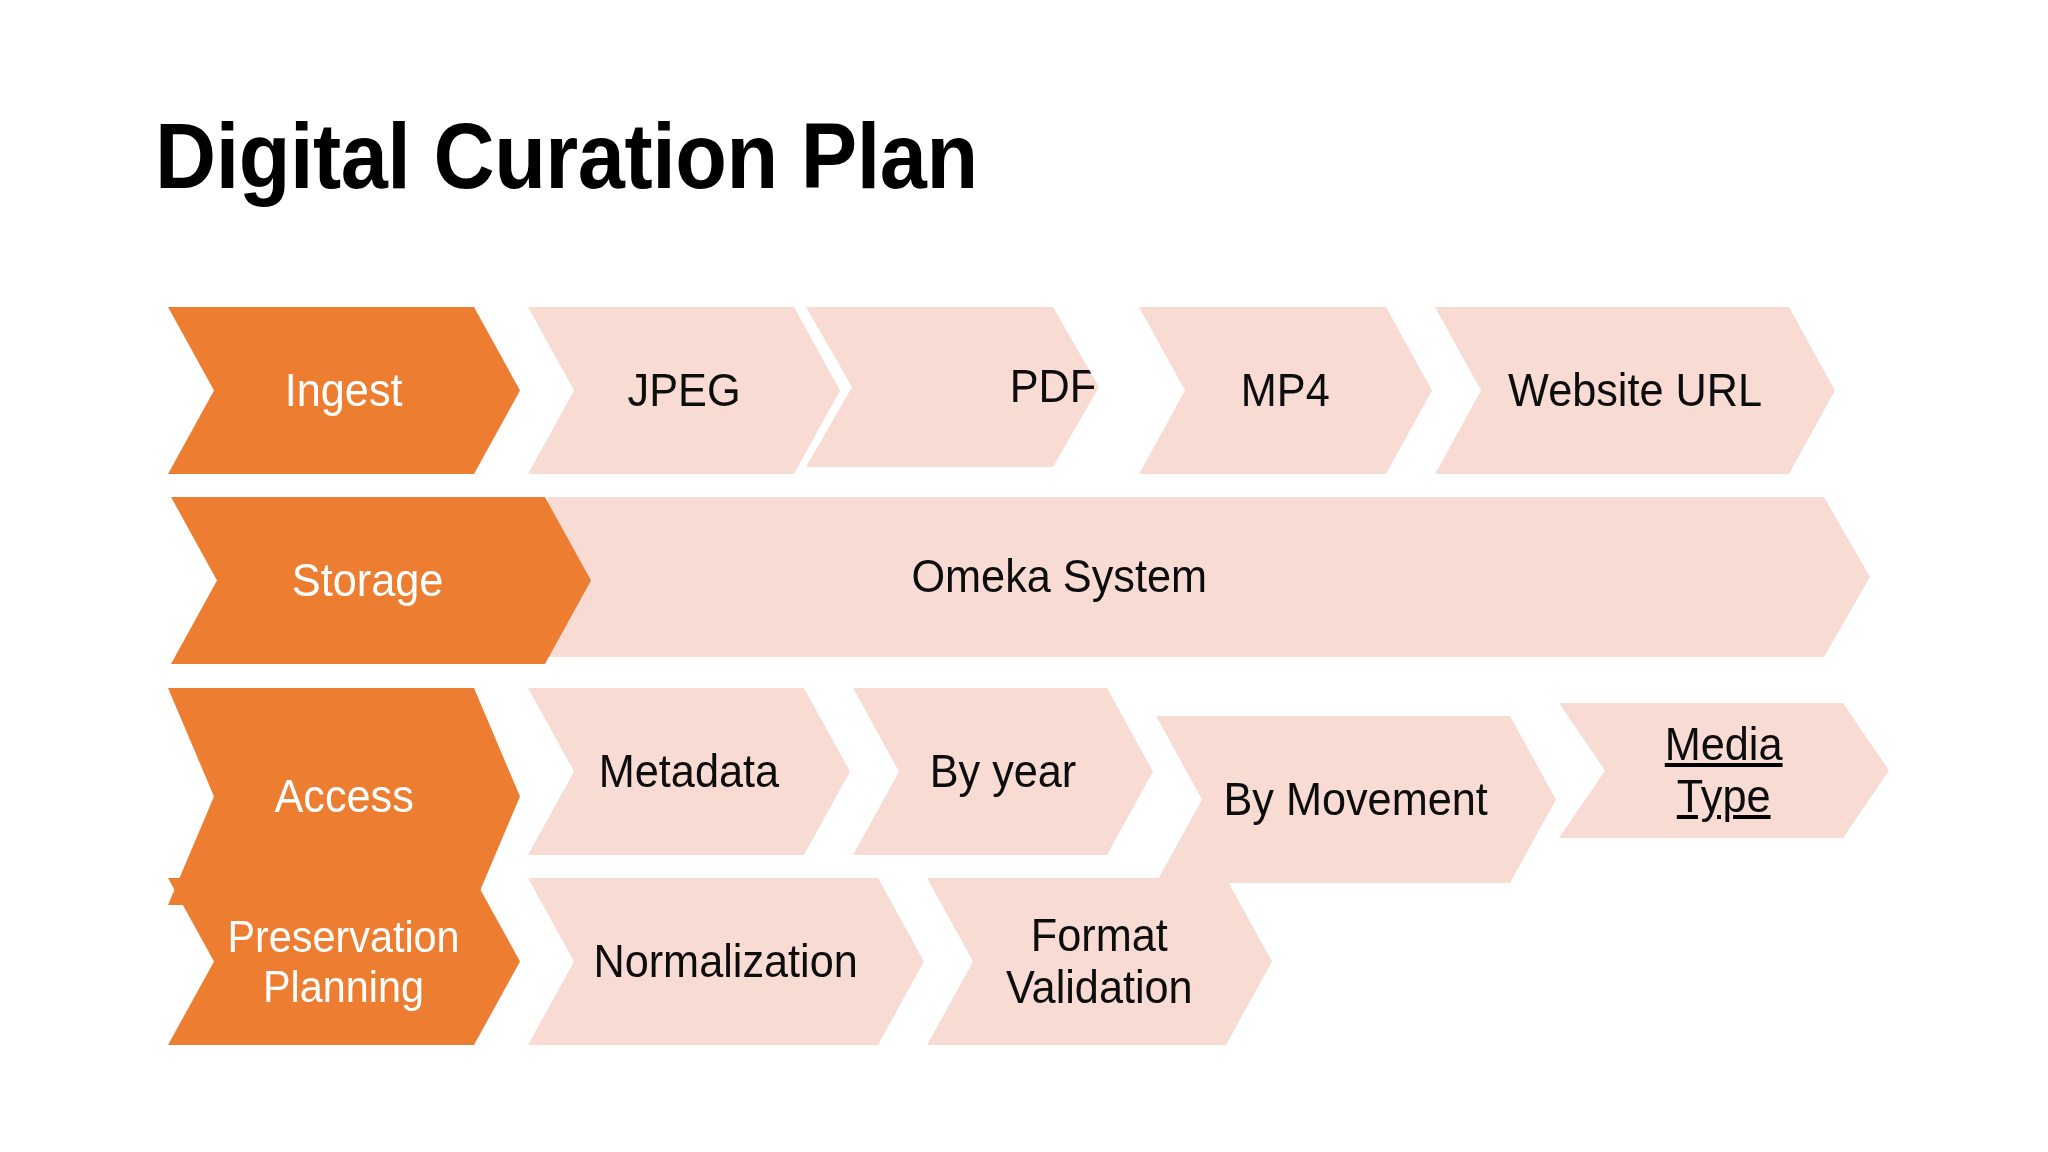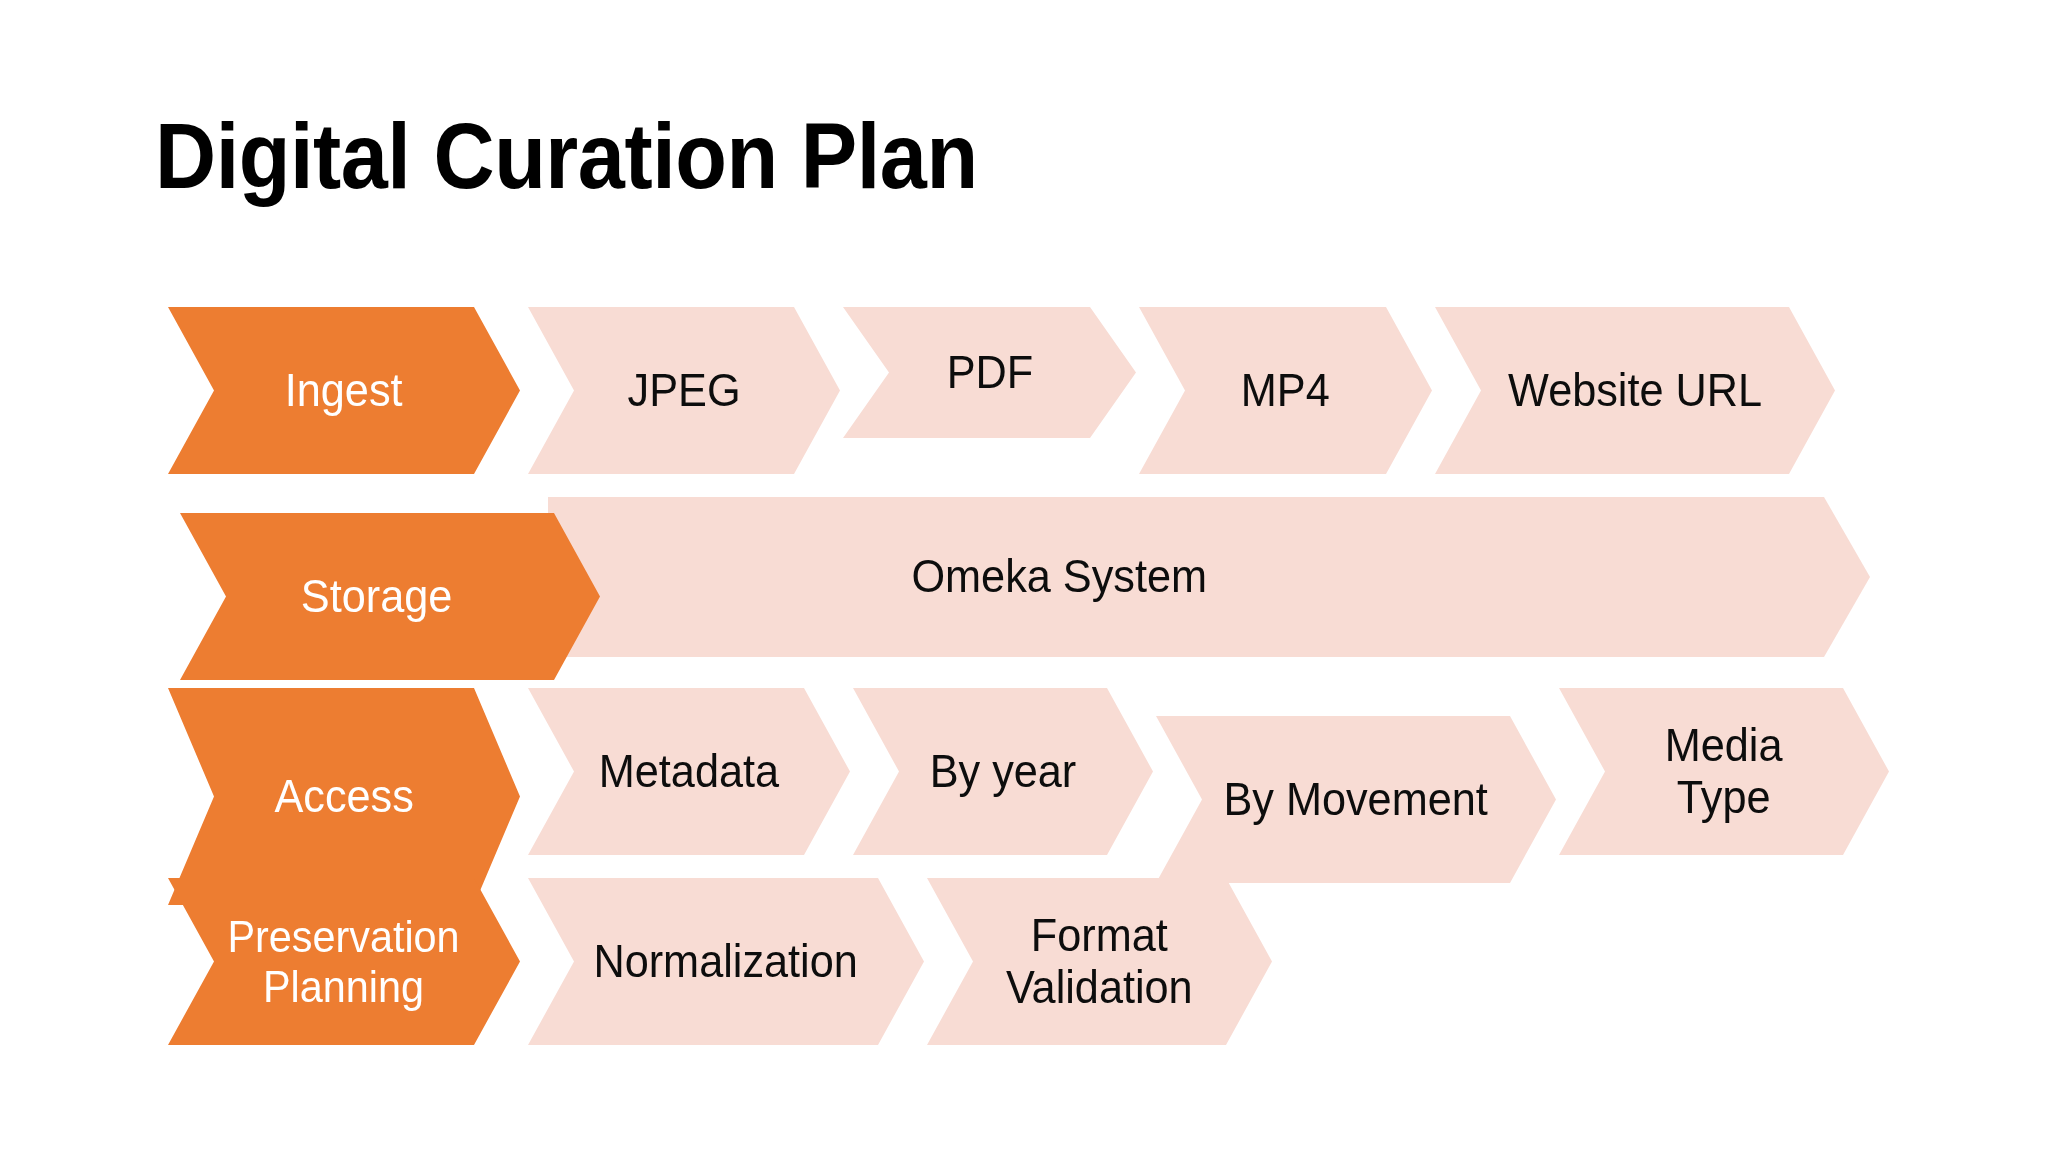--- a/index.html
+++ b/index.html
@@ -123,40 +123,40 @@
     <div class="row" style="top:307px; height:167px;">
 
       <div class="seg chev orange" style="left:168px; top:0; width:352px; height:167px;">
         <span class="seg-label fs-46">Ingest</span>
       </div>
 
       <div class="seg chev pink" style="left:528px; top:0; width:312px; height:167px;">
         <span class="seg-label fs-46">JPEG</span>
       </div>
 
-      <div class="seg chev pink" style="left:843px; top:0; width:293px; height:131px;">
+      <div class="seg chev pink" style="left:806px; top:0; width:293px; height:160px;justify-content:flex-end;">
         <span class="seg-label fs-46">PDF</span>
       </div>
 
       <div class="seg chev pink" style="left:1139px; top:0; width:293px; height:167px;">
         <span class="seg-label fs-46">MP4</span>
       </div>
 
       <div class="seg chev pink" style="left:1435px; top:0; width:400px; height:167px;">
         <span class="seg-label fs-46">Website URL</span>
       </div>
     </div>
 
     <div class="row" style="top:497px; height:167px;">
 
       <div class="seg chev-flat pink" style="left:548px; top:0; width:1322px; height:160px;">
         <span class="seg-label fs-46" style="margin-left:-300px;">Omeka System</span>
       </div>
 
-      <div class="seg chev orange" style="left:180px; top:0; width:420px; height:167px;margin-top:16px;">
+      <div class="seg chev orange" style="left:171px; top:0; width:420px; height:167px;">
         <span class="seg-label fs-46" style="margin-right:26px;">Storage</span>
       </div>
     </div>
 
     <div class="row" style="top:688px; height:167px;">
 
       <div class="seg chev orange" style="left:168px; top:0; width:352px; height:217px;">
         <span class="seg-label fs-46">Access</span>
       </div>
 
@@ -165,21 +165,21 @@
       </div>
 
       <div class="seg chev pink" style="left:853px; top:0; width:300px; height:167px;">
         <span class="seg-label fs-46">By year</span>
       </div>
 
       <div class="seg chev pink" style="left:1156px; top:0; width:400px; height:167px;margin-top:28px;">
         <span class="seg-label fs-46">By Movement</span>
       </div>
 
-      <div class="seg chev pink" style="left:1559px; top:0; width:330px; height:167px;">
+      <div class="seg chev pink" style="left:1559px; top:15px; width:330px; height:135px;text-decoration:underline;">
         <span class="seg-label fs-46">Media
 Type</span>
       </div>
     </div>
 
     <div class="row" style="top:878px; height:167px;">
 
       <div class="seg chev orange" style="left:168px; top:0; width:352px; height:167px;text-align:center;">
         <span class="seg-label fs-44">Preservation
 Planning</span>

